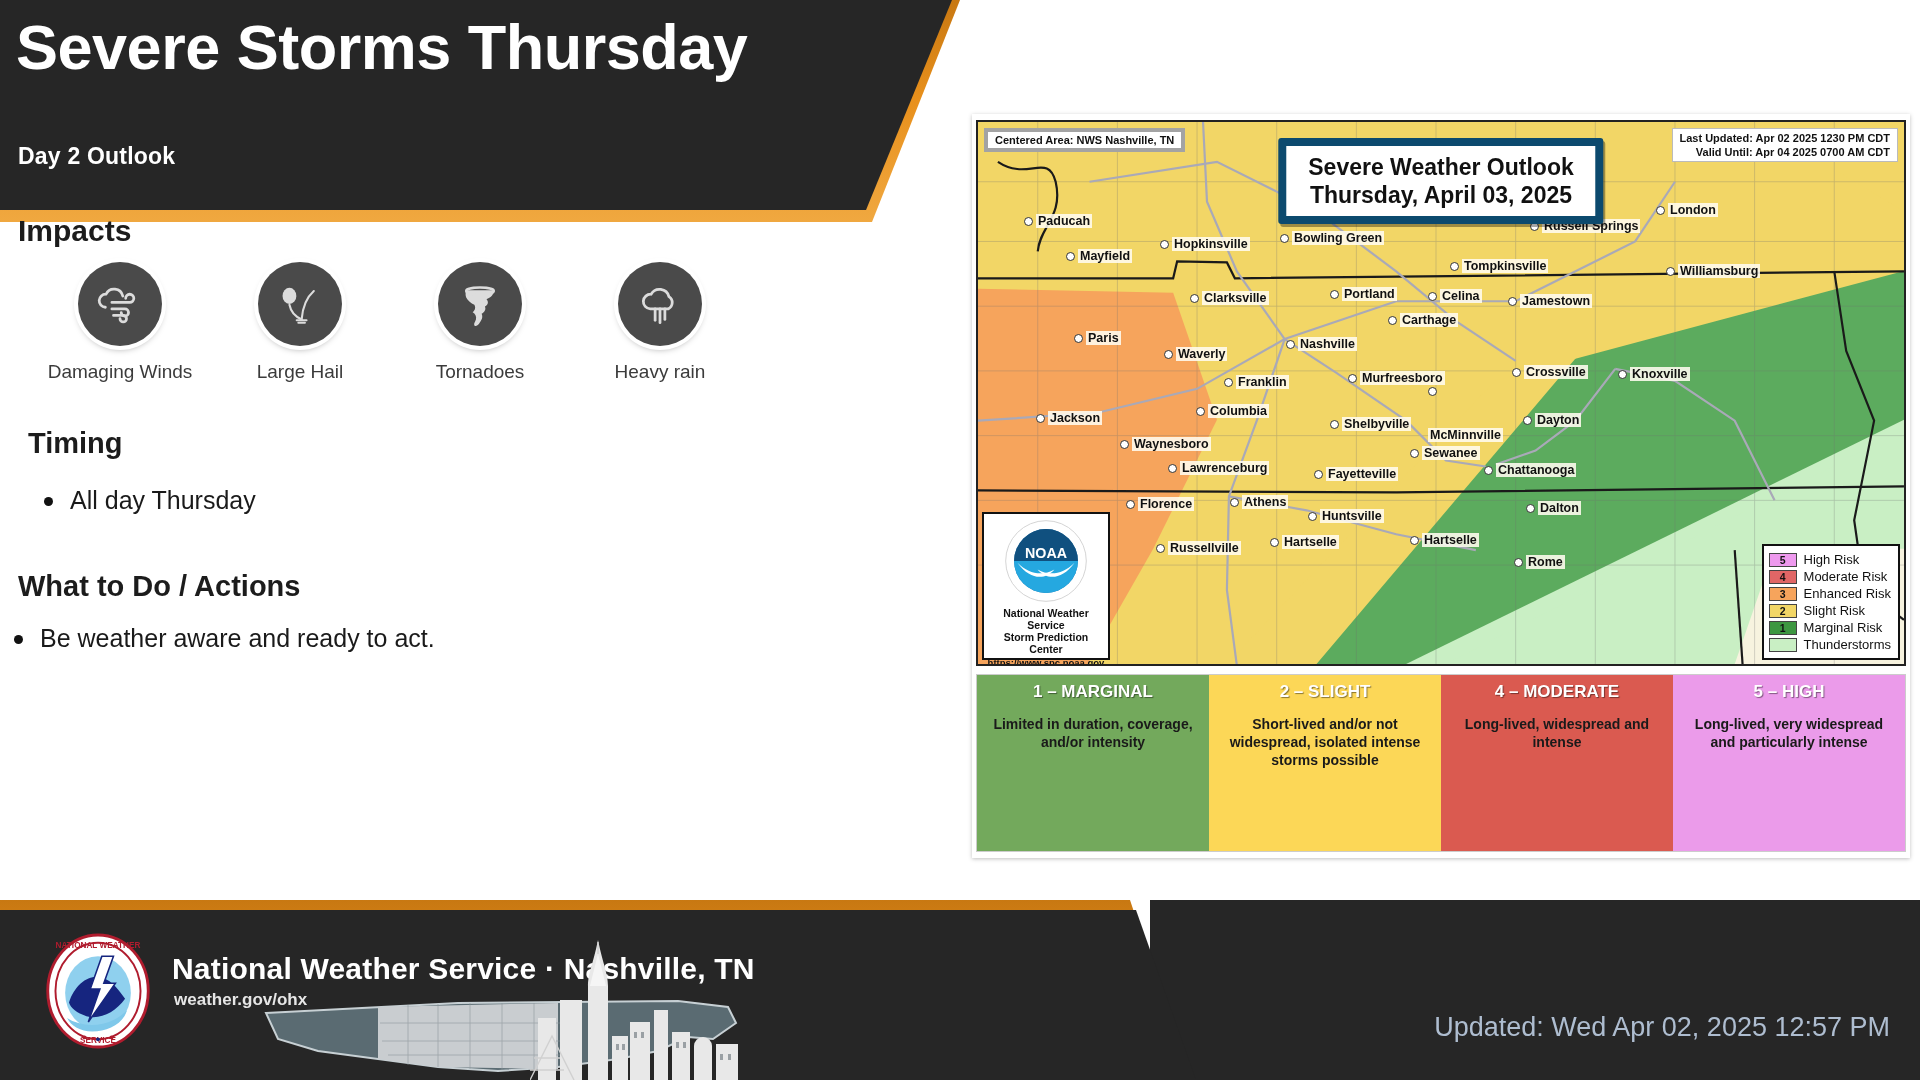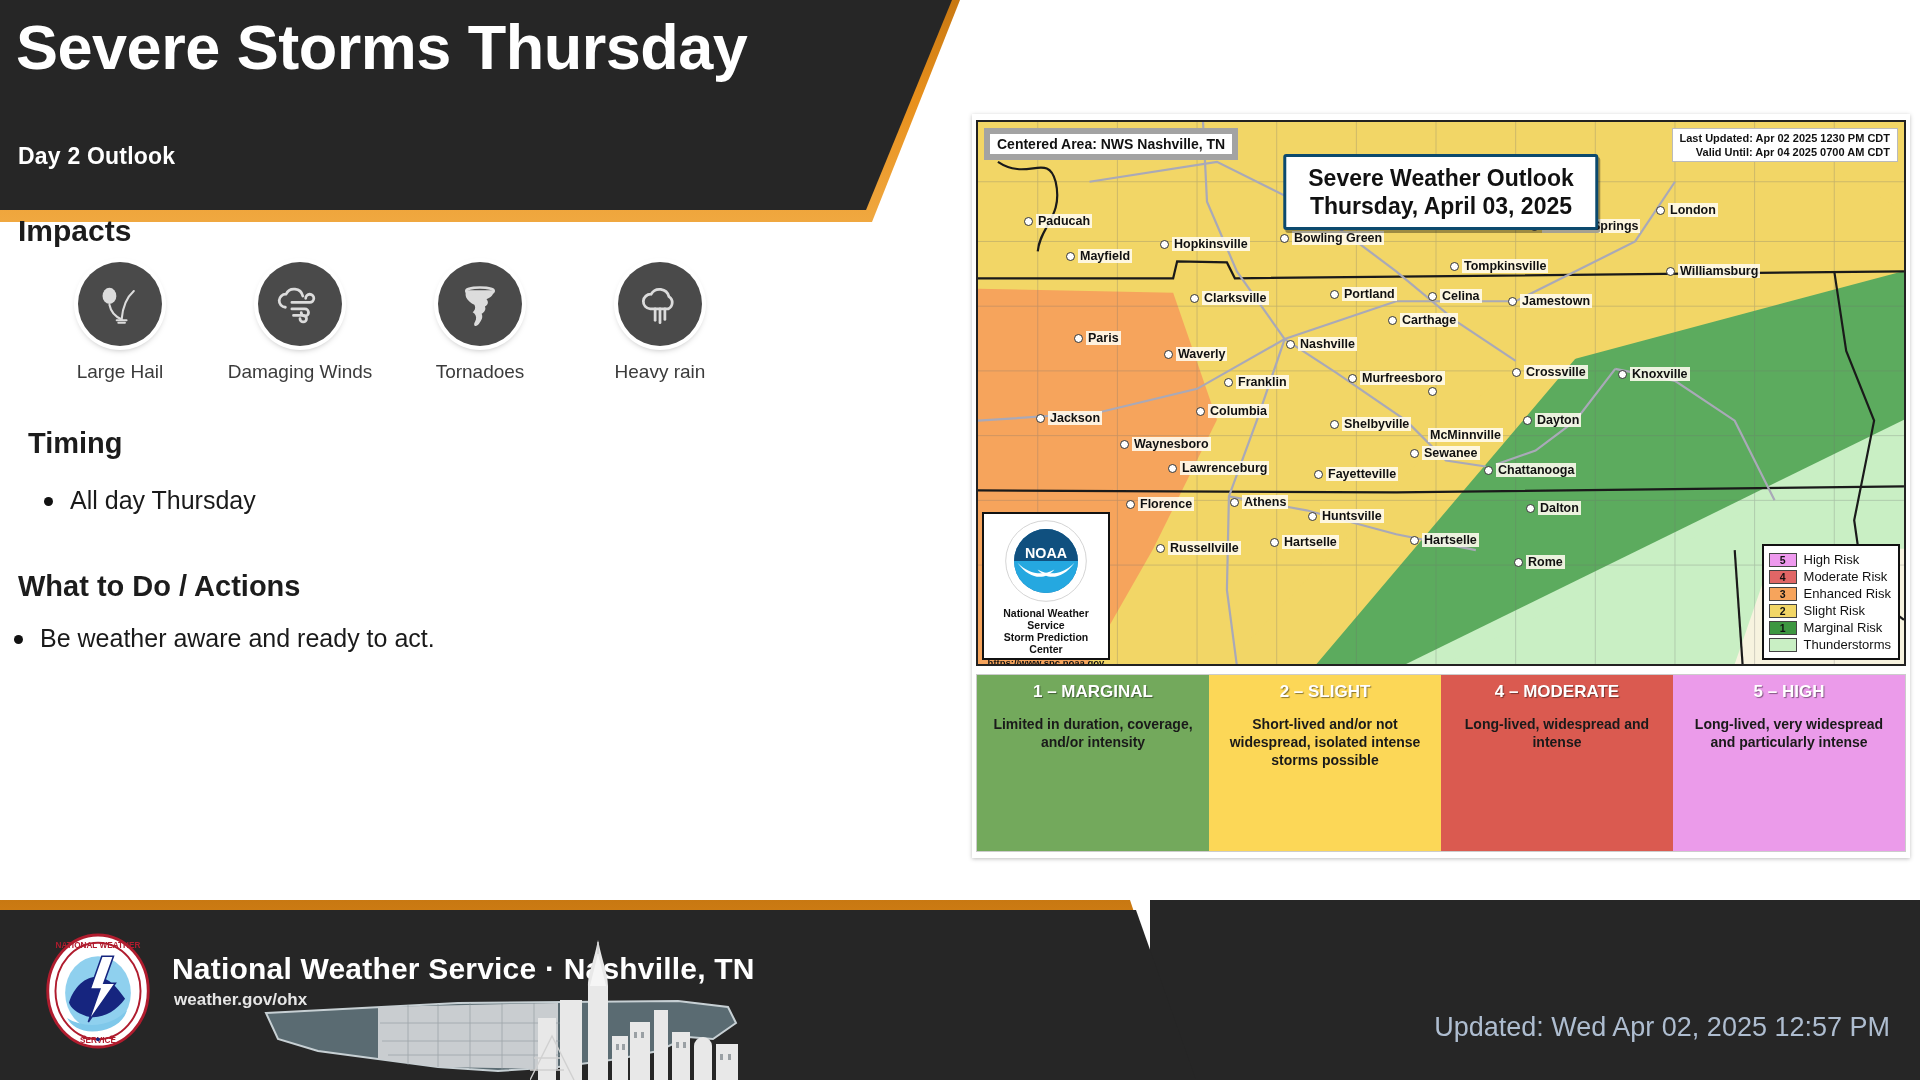--- a/index.html
+++ b/index.html
@@ -104,28 +104,28 @@
   .roads        { position:absolute; inset:0; }
 
   .city { position:absolute; }
   .city-dot { position:absolute; width:9px; height:9px; border-radius:50%;
     background:#ffffff; border:1.6px solid #333; }
   .city-name { position:absolute; background:rgba(255,252,240,.88);
     font-size:12.5px; font-weight:bold; color:#111; white-space:nowrap;
     padding:0 2px; line-height:14px; }
 
   .tag-centered { position:absolute; left:6px; top:6px;
-    background:#ffffff; border:6px solid #a3a3a3; padding:2px 7px;
-    font-size:14px; font-weight:bold; color:#111; white-space:nowrap; }
+    background:#ffffff; border:4px solid #a3a3a3; padding:2px 7px;
+    font-size:11px; font-weight:bold; color:#111; white-space:nowrap; }
   .tag-updated { position:absolute; right:6px; top:6px;
     background:#ffffff; border:1px solid #bbb; padding:2px 7px;
     font-size:11px; font-weight:bold; color:#111; text-align:right;
     line-height:14px; white-space:nowrap; }
-  .tag-title { position:absolute; left:50%; top:32px; transform:translateX(-50%);
-    background:#ffffff; border:3px solid #0c4a6e; border-radius:3px;
+  .tag-title { position:absolute; left:50%; top:16px; transform:translateX(-50%);
+    background:#ffffff; border:8px solid #0c4a6e; border-radius:3px;
     padding:7px 22px; text-align:center;
     font-size:23px; font-weight:bold; color:#111; line-height:1.22;
     box-shadow:2px 3px 0 rgba(0,0,0,.35); white-space:nowrap; }
 
   .noaa-box { position:absolute; left:4px; bottom:4px; width:128px; height:148px;
     background:#ffffff; border:2.5px solid #111; padding:5px 3px 3px;
     text-align:center; }
   .noaa-box svg { width:84px; height:84px; }
   .noaa-l1 { font-size:10.5px; font-weight:bold; color:#111; line-height:12px; }
   .noaa-l2 { font-size:9.5px; font-weight:bold; color:#111; margin-top:2px; }
@@ -161,41 +161,41 @@
   </div>
 
   <div class="left-panel">
 
     <div class="sec-impacts-title">Impacts</div>
 
     <div class="icon-row">
 
       <div class="icon-col">
         <div class="icon-circle">
+          <svg viewBox="0 0 64 64" fill="none" stroke="#dcdcdc" stroke-width="3.4" stroke-linecap="round" stroke-linejoin="round">
+            <path d="M14 36a8 8 0 0 1 .8-16 11 11 0 0 1 20.6 2.2"></path>
+            <path d="M22 30h22a5 5 0 1 0-5-5"></path>
+            <path d="M22 38h16a4.5 4.5 0 1 1-4.5 4.5"></path>
+            <path d="M24 46h12a4 4 0 1 1-4 4"></path>
+          </svg>
+        </div>
+        <div class="icon-label">Damaging Winds</div>
+      </div>
+
+      <div class="icon-col">
+        <div class="icon-circle">
           <svg viewBox="0 0 64 64" fill="none" stroke="#dcdcdc" stroke-width="2.6" stroke-linecap="round">
             <ellipse cx="19" cy="22" rx="8.5" ry="10" fill="#dcdcdc" stroke="none"></ellipse>
             <path d="M19 33c2 10 8 15 15 18"></path>
             <path d="M49 16c-9 8-14 22-15 35"></path>
             <path d="M28 52h12"></path>
             <path d="M30 55h8"></path>
           </svg>
         </div>
         <div class="icon-label">Large Hail</div>
-      </div>
-
-      <div class="icon-col">
-        <div class="icon-circle">
-          <svg viewBox="0 0 64 64" fill="none" stroke="#dcdcdc" stroke-width="3.4" stroke-linecap="round" stroke-linejoin="round">
-            <path d="M14 36a8 8 0 0 1 .8-16 11 11 0 0 1 20.6 2.2"></path>
-            <path d="M22 30h22a5 5 0 1 0-5-5"></path>
-            <path d="M22 38h16a4.5 4.5 0 1 1-4.5 4.5"></path>
-            <path d="M24 46h12a4 4 0 1 1-4 4"></path>
-          </svg>
-        </div>
-        <div class="icon-label">Damaging Winds</div>
       </div>
 
       <div class="icon-col">
         <div class="icon-circle">
           <svg viewBox="0 0 64 64">
             <path d="M15 15h34c0 6-4 9-9 11 3 3 2 7-2 9 2 4-1 7-4 9 2 4 0 8-3 12-2 3-5 4-6 2-1-2 1-4 2-7 1-4-1-7-4-9 3-2 4-6 2-9-4-2-8-5-10-9-1-3-1-6 0-9z" fill="#dcdcdc"></path>
             <ellipse cx="32" cy="16" rx="17" ry="4.2" fill="none" stroke="#dcdcdc" stroke-width="3"></ellipse>
           </svg>
         </div>
         <div class="icon-label">Tornadoes</div>

